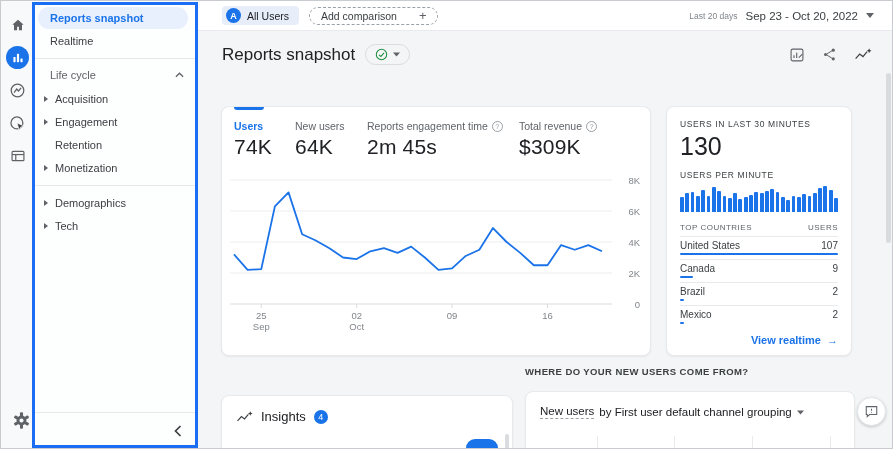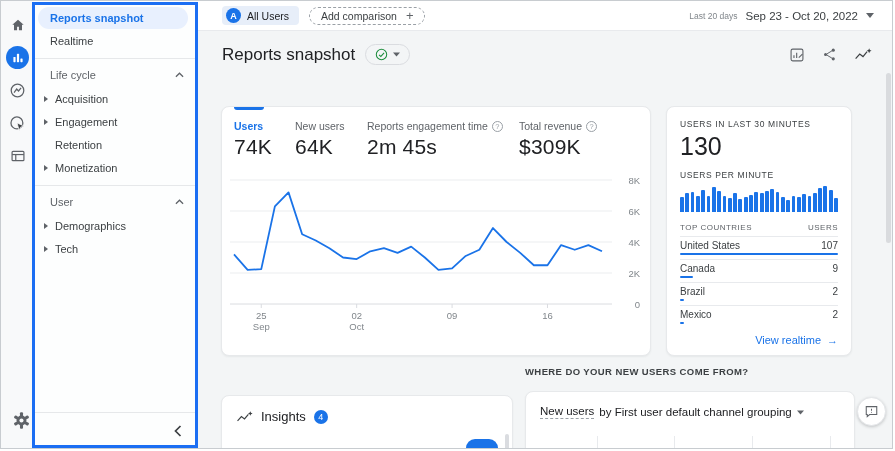--- a/index.html
+++ b/index.html
@@ -36,21 +36,21 @@
                     border:3px solid #1b6ef3; z-index:60; pointer-events:none; }
 
   
   .main { position:absolute; left:197px; top:0; right:0; bottom:0; }
   .topbar { height:30px; background:#fff; border-bottom:1px solid #e8eaed;
             display:flex; align-items:center; padding:0 18px 0 24px; }
   .seg-pill { display:flex; align-items:center; gap:6px; background:#e7eef9; border-radius:4px;
               padding:2px 10px 2px 4px; font-size:10.5px; color:#202124; cursor:pointer; }
   .seg-avatar { width:15px; height:15px; border-radius:50%; background:#1a73e8; color:#fff;
               font-size:9px; display:flex; align-items:center; justify-content:center; font-weight:bold; }
-  .cmp-chip { display:flex; align-items:center; gap:9px; border:1px dashed #9aa0a6; border-radius:12px;
+  .cmp-chip { display:flex; align-items:center; gap:22px; border:1px dashed #9aa0a6; border-radius:12px;
               padding:2px 11px; font-size:10.5px; color:#3c4043; margin-left:10px; cursor:pointer; }
   .cmp-plus { font-size:13px; color:#5f6368; line-height:10px; }
   .date-group { margin-left:auto; display:flex; align-items:center; gap:8px; cursor:pointer; }
   .date-preset { font-size:8.5px; color:#80868b; }
   .date-range { font-size:11.5px; color:#3c4043; }
 
   .content { position:absolute; left:0; right:0; top:30px; bottom:0; background:#f3f5f6; }
 
   .title-row { position:absolute; left:24px; top:13px; right:20px; display:flex; align-items:center; }
   .page-title { font-size:17px; color:#202124; }
@@ -81,21 +81,21 @@
   .rt-count { font-size:25px; color:#202124; margin:3px 0 9px; }
   .minibars { display:flex; align-items:flex-end; gap:1.5px; height:26px; margin:6px 0 11px; }
   .minibars .mb { flex:1; background:#1a73e8; border-radius:1px 1px 0 0; }
   .rt-table-header { display:flex; justify-content:space-between; font-size:8px; letter-spacing:.5px;
                      color:#5f6368; padding-bottom:4px;gap:36px; }
   .country-row { border-top:1px solid #e8eaed; padding:3px 0 4px; cursor:default; }
   .country-top { display:flex; justify-content:space-between; align-items:center; }
   .country-name { font-size:10px; color:#3c4043; }
   .country-users { font-size:10px; color:#3c4043; }
   .country-bar { height:2px; background:#1a73e8; border-radius:1px; margin-top:2px; }
-  .rt-link { position:absolute; right:13px; bottom:9px; font-size:11px; color:#1a73e8; font-weight:normal;
+  .rt-link { position:absolute; right:13px; bottom:9px; font-size:11px; color:#1a73e8; font-weight:bold;
              cursor:pointer; display:flex; gap:6px; align-items:center; }
 
   
   .card-insights { left:23px; top:364px; width:292px; height:110px; padding:13px 14px; }
   .ins-header { display:flex; align-items:center; gap:8px; }
   .ins-title { font-size:13px; color:#202124; }
   .ins-badge { width:14px; height:14px; border-radius:50%; background:#1a73e8; color:#fff; font-size:9px;
                display:flex; align-items:center; justify-content:center; }
   .ins-row { display:flex; align-items:flex-end; gap:0; margin-top:15px; }
   .ins-row-label { font-size:8.5px; letter-spacing:.6px; color:#5f6368; }
@@ -192,26 +192,20 @@
         </div>
         <div class="nav-sub">
           <span class="tri-spacer"></span>
           <span>Retention</span>
         </div>
         <div class="nav-sub">
           <span class="tri"></span>
           <span>Monetization</span>
         </div>
         <div class="nav-divider"></div>
-        <div class="nav-section-header">
-          <span>User</span>
-          <svg width="9" height="6" viewBox="0 0 10 6" fill="none" stroke="#5f6368" stroke-width="1.4">
-            <polyline points="1,5 5,1 9,5"></polyline>
-          </svg>
-        </div>
         <div class="nav-sub">
           <span class="tri"></span>
           <span>Demographics</span>
         </div>
         <div class="nav-sub">
           <span class="tri"></span>
           <span>Tech</span>
         </div>
       </div>
     <div class="nav-footer">

